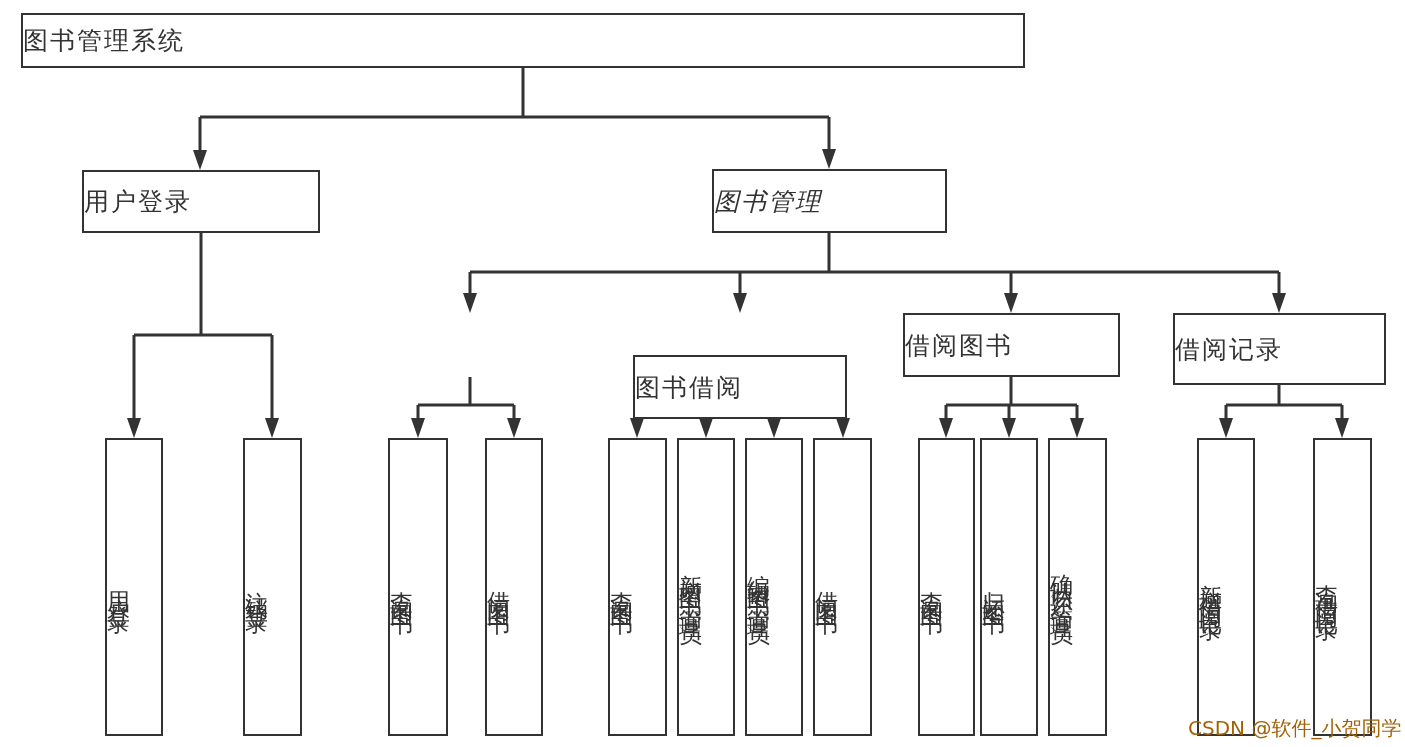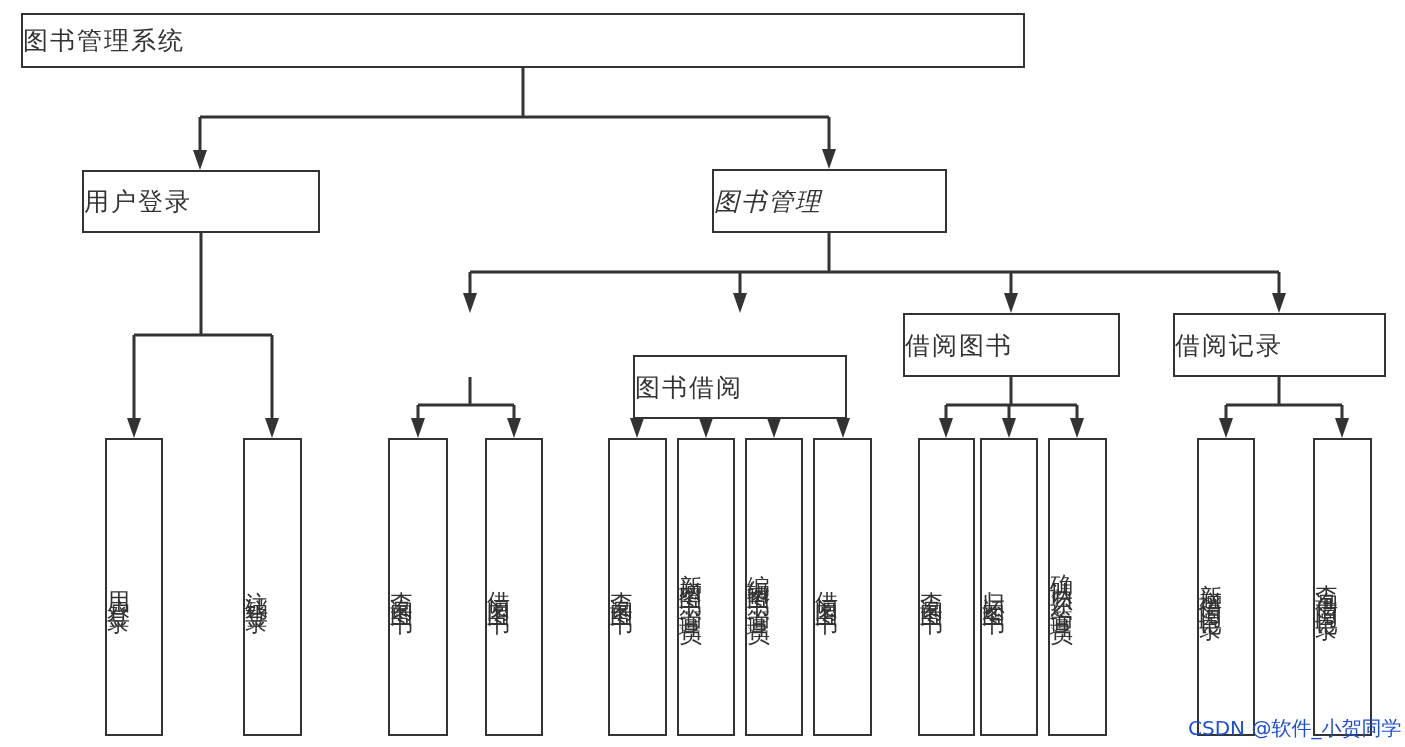--- a/index.html
+++ b/index.html
@@ -47,42 +47,42 @@
     line-height: 1;
     white-space: nowrap;
   }
   
   .n-root            { left: 21px;   top: 13px;  width: 1004px; height: 55px; }
   .n-user-login      { left: 82px;   top: 170px; width: 238px;  height: 63px; }
   .n-book-mgmt       { left: 712px;  top: 169px; width: 235px;  height: 64px; font-style: italic; }
   .n-new-book-rec    { left: 362px;  top: 313px; width: 216px;  height: 64px; }
   .n-book-borrow     { left: 633px;  top: 313px; width: 214px;  height: 64px; margin-top: 42px; }
   .n-current-borrow  { left: 903px;  top: 313px; width: 217px;  height: 64px; }
-  .n-borrow-record   { left: 1173px; top: 313px; width: 213px;  height: 64px; }
+  .n-borrow-record   { left: 1173px; top: 313px; width: 213px;  height: 72px; }
   
   .leaf { top: 438px; height: 298px; }
   .n-a1 { left: 105px;  width: 58px; }
   .n-a2 { left: 243px;  width: 59px; }
   .n-b1 { left: 388px;  width: 60px; }
   .n-b2 { left: 485px;  width: 58px; }
   .n-c1 { left: 608px;  width: 59px; }
   .n-c2 { left: 677px;  width: 58px; }
   .n-c3 { left: 745px;  width: 58px; }
   .n-c4 { left: 813px;  width: 59px; }
   .n-d1 { left: 918px;  width: 57px; }
   .n-d2 { left: 980px;  width: 58px; }
   .n-d3 { left: 1048px; width: 59px; }
   .n-e1 { left: 1197px; width: 58px; }
   .n-e2 { left: 1313px; width: 59px; }
   .watermark {
     position: absolute;
     left: 1188px;
     top: 715px;
     font-size: 20px;
-    color: #1d4ed8;
+    color: #a16207;
     white-space: nowrap;
   }
 </style>
 </head>
 <body>
 
 <div class="canvas">
 
   <svg class="connectors" viewBox="0 0 1405 747" xmlns="http://www.w3.org/2000/svg">
     <g stroke="#333333" stroke-width="3" fill="none">

